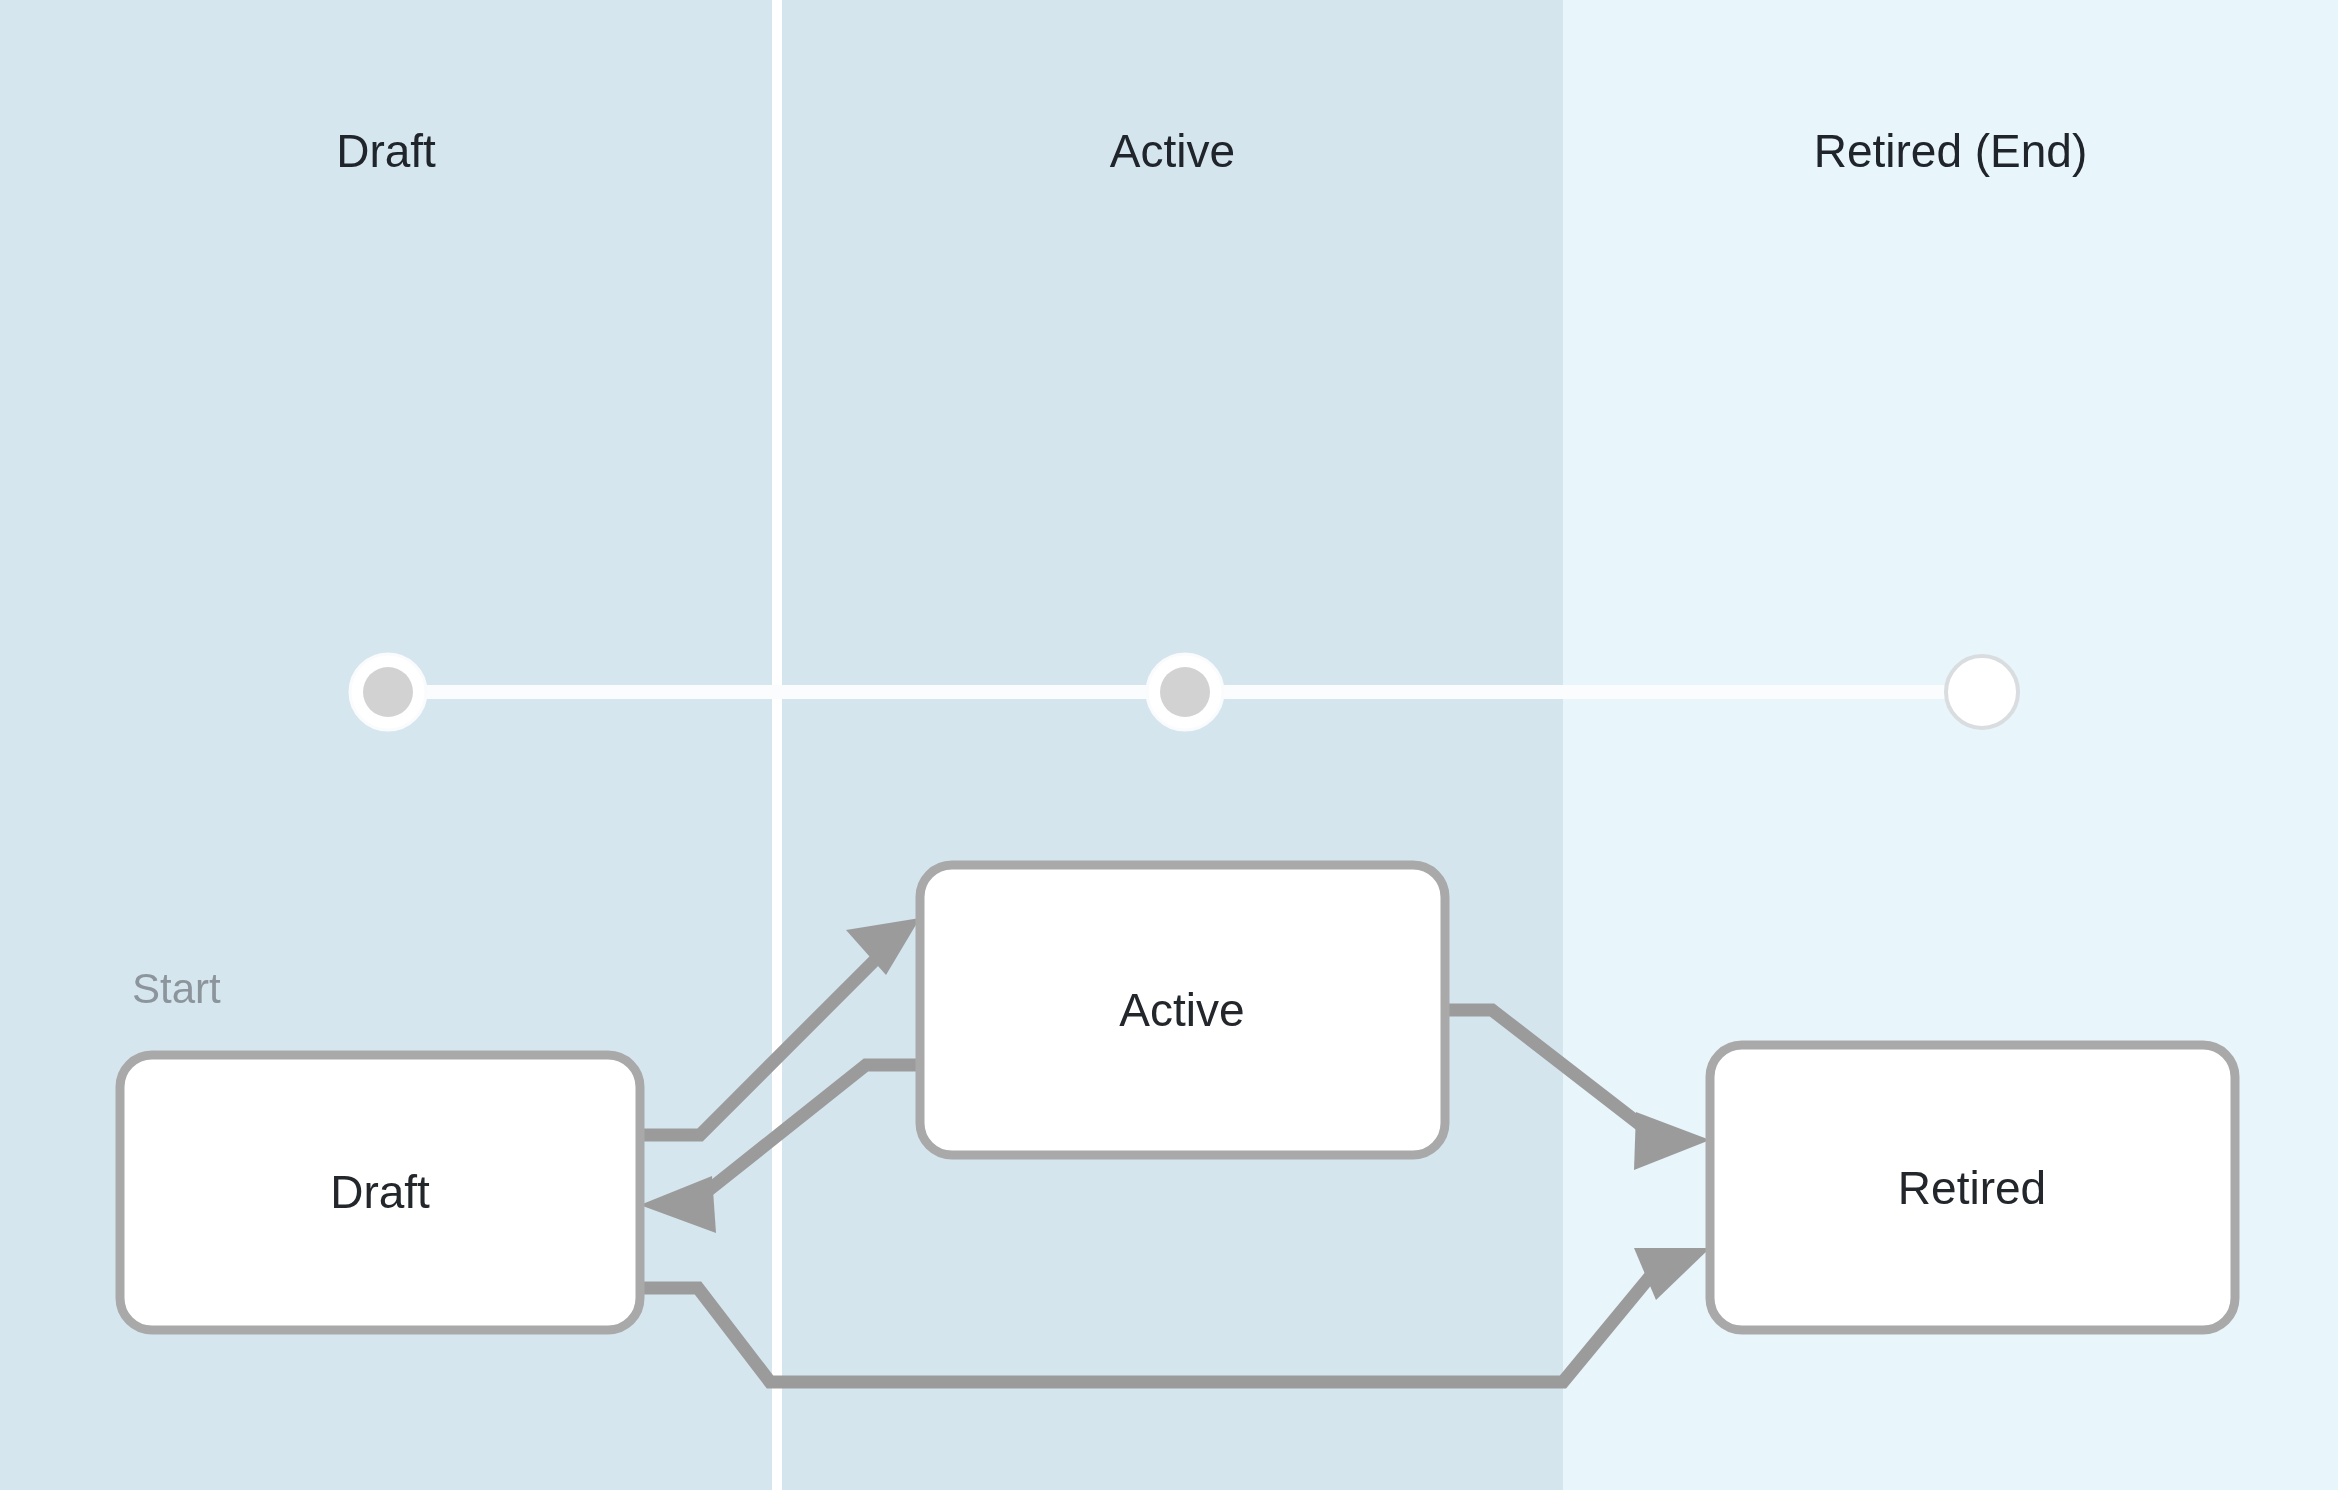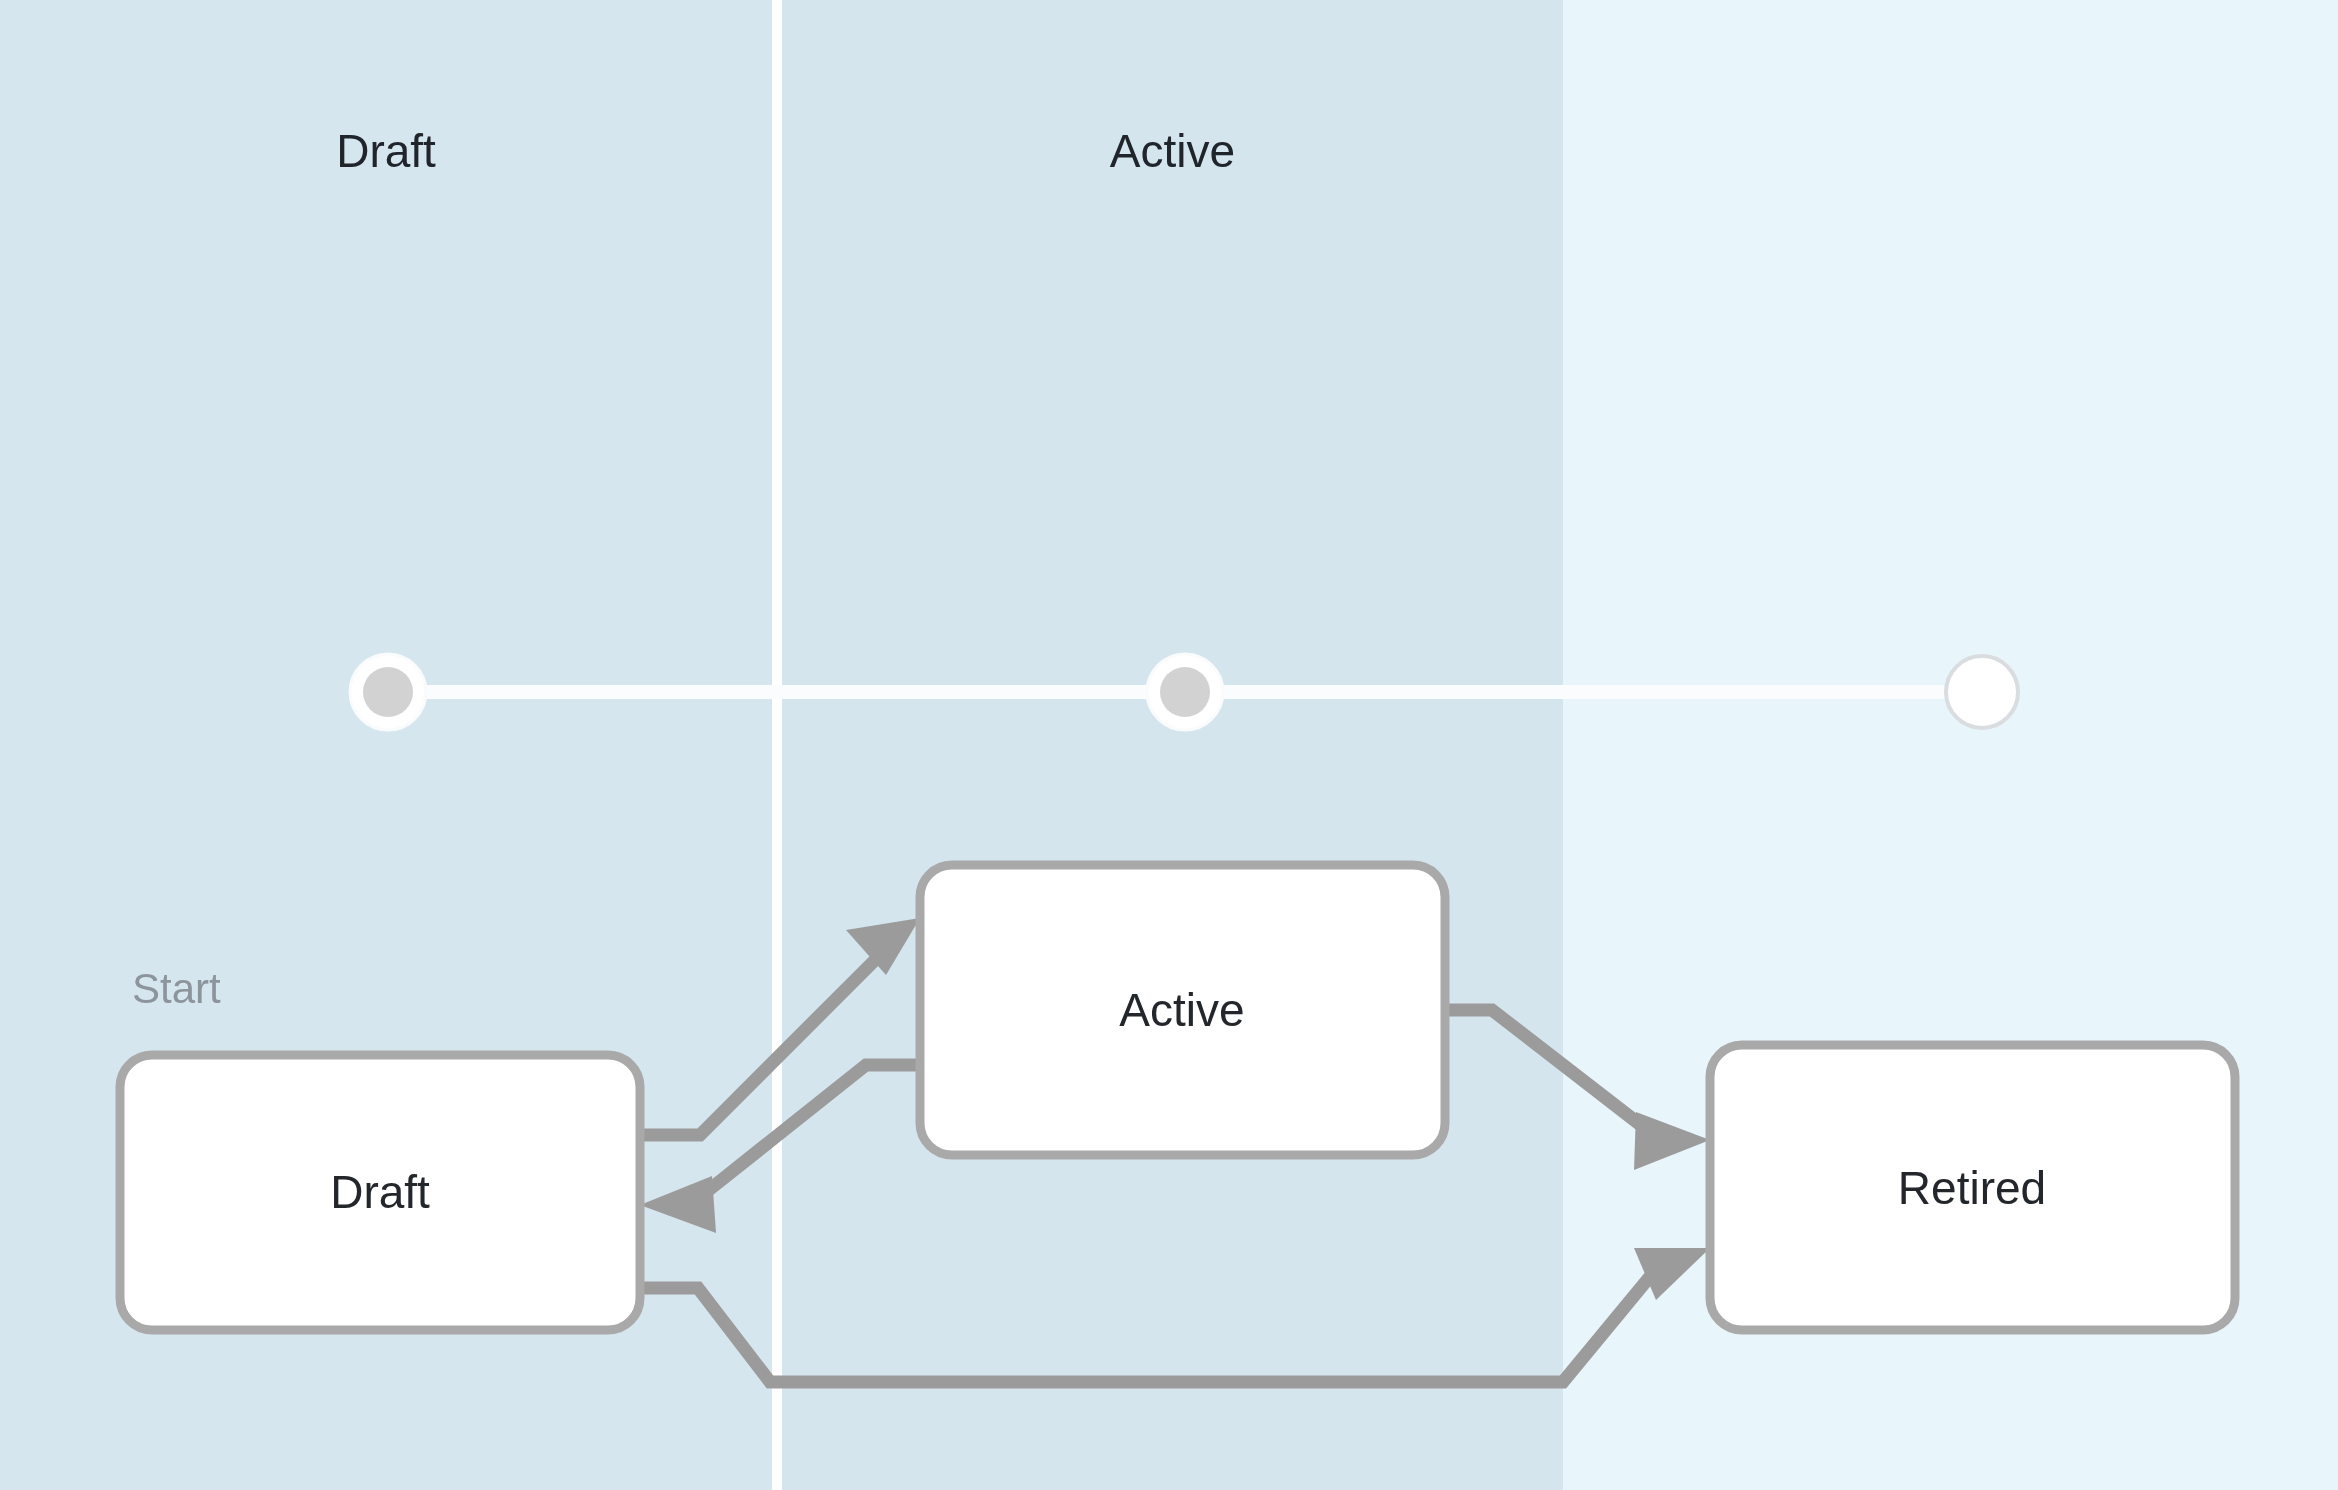--- a/index.html
+++ b/index.html
@@ -96,20 +96,21 @@
 
 <div id="canvas" style="width: 2338px; height: 1490px; background: #ec4899;">
 
   <div class="lane" id="lane-0" style="left: 0px; width: 772px; background: rgb(214, 230, 238);"></div>
   <div class="lane" id="lane-1" style="left: 782px; width: 781px; background: rgb(212, 229, 238);"></div>
   <div class="lane" id="lane-2" style="left: 1563px; width: 775px; background: rgb(232, 245, 251);"></div>
   <div class="lane-divider" id="lane-divider" style="left: 772px; width: 10px; background: rgb(255, 255, 255);"></div>
 
   <div class="lane-header" id="hdr-0" style="left: 0px; width: 772px; top: 128px;">Draft</div>
   <div class="lane-header" id="hdr-1" style="left: 782px; width: 781px; top: 128px;">Active</div>
+  <div class="lane-header" id="hdr-2" style="left: 1563px; width: 775px; top: 128px;">Retired (End)</div>
 
   <svg class="diagram" viewBox="0 0 2338 1490" xmlns="http://www.w3.org/2000/svg">
 
     <g>
       <line class="track-line" x1="388" y1="692" x2="1982" y2="692"></line>
 
       <g>
         <circle class="step-ring-filled" cx="388" cy="692" r="38"></circle>
         <circle class="step-core" cx="388" cy="692" r="25"></circle>
       </g>

